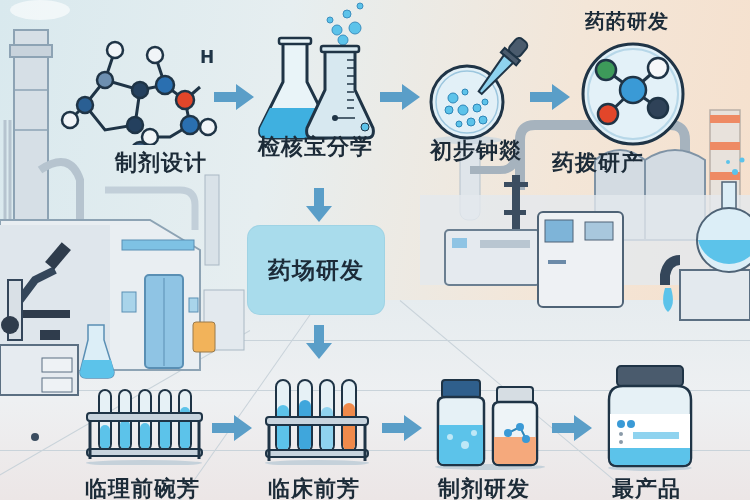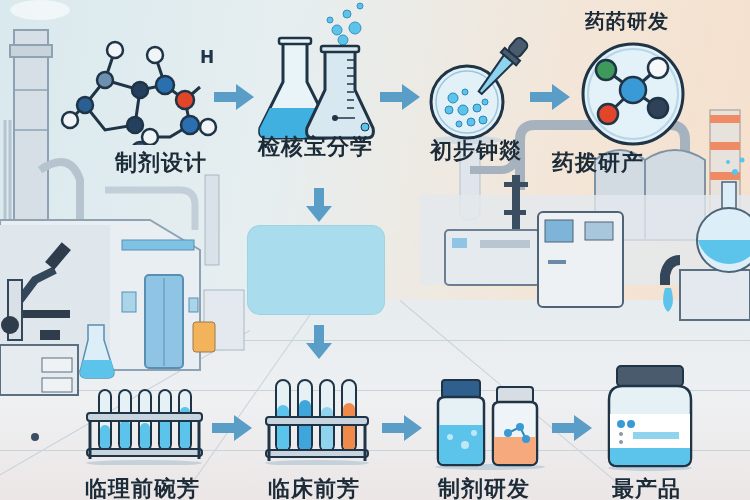--- a/index.html
+++ b/index.html
@@ -230,20 +230,21 @@
   <circle cx="30" cy="74" r="10" fill="#e2462a" stroke="#1f3446" stroke-width="2.5"></circle>
   <circle cx="80" cy="68" r="10" fill="#2f4258" stroke="#1f3446" stroke-width="2.5"></circle>
   <circle cx="55" cy="50" r="13" fill="#3a9ad6" stroke="#1f3446" stroke-width="2.5"></circle>
 </svg>
 <div class="label" style="left:552px;top:148px;">药拨研产</div>
 
 <svg class="arrow" style="left:306px;top:188px;" width="26" height="34">
   <path d="M8 0 L18 0 L18 18 L26 18 L13 34 L0 18 L8 18 Z" fill="#5a9ec8"></path>
 </svg>
 <div class="center-box">
+  <span>药场研发</span>
 </div>
 <svg class="arrow" style="left:306px;top:325px;" width="26" height="34">
   <path d="M8 0 L18 0 L18 18 L26 18 L13 34 L0 18 L8 18 Z" fill="#5a9ec8"></path>
 </svg>
 
 <svg class="bg-layer" style="left:82px;top:385px;" width="125" height="80">
   <ellipse cx="62" cy="78" rx="58" ry="3" fill="#c5d1da"></ellipse>
   <g stroke="#1f3446" stroke-width="2">
     <rect x="17" y="5" width="12" height="60" rx="6" fill="#e6f1f6"></rect>
     <rect x="37" y="5" width="12" height="60" rx="6" fill="#e6f1f6"></rect>

